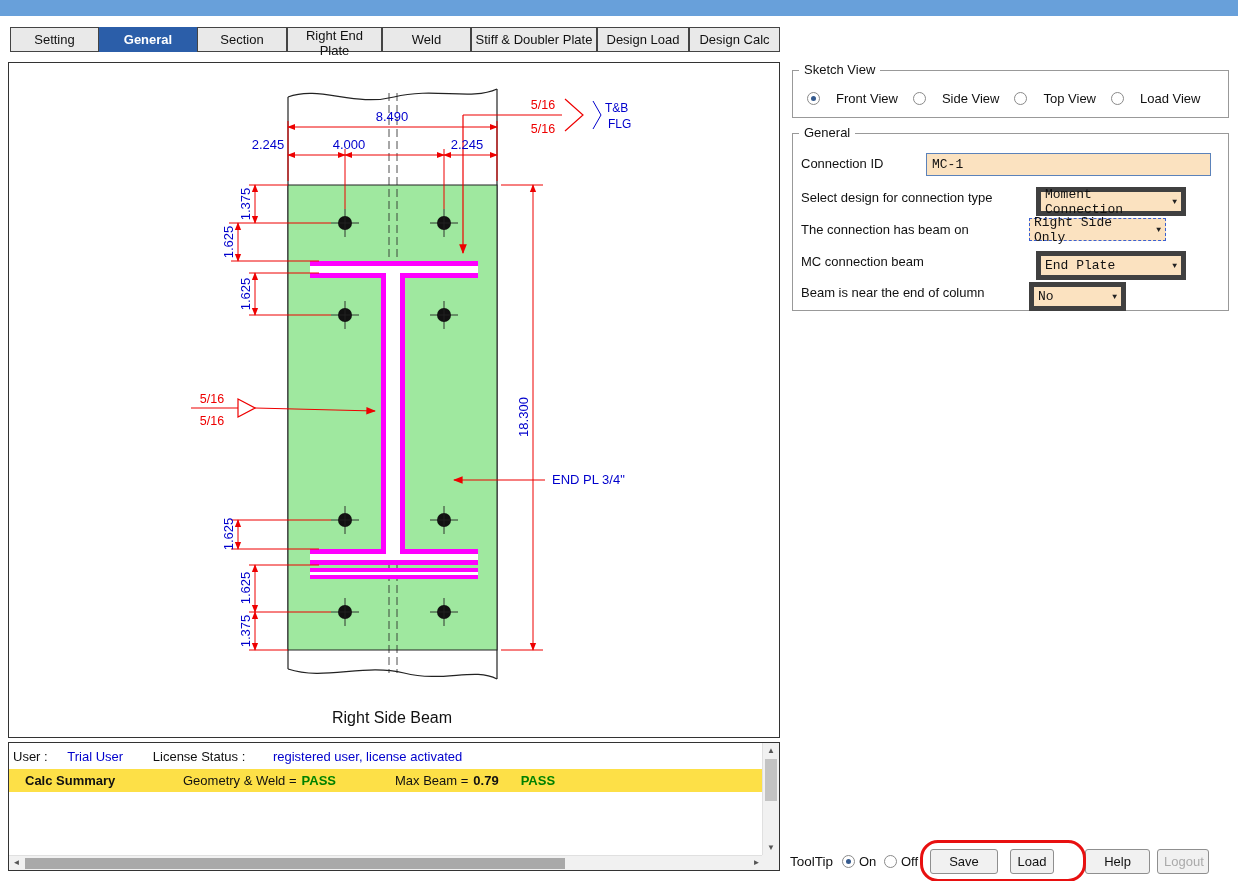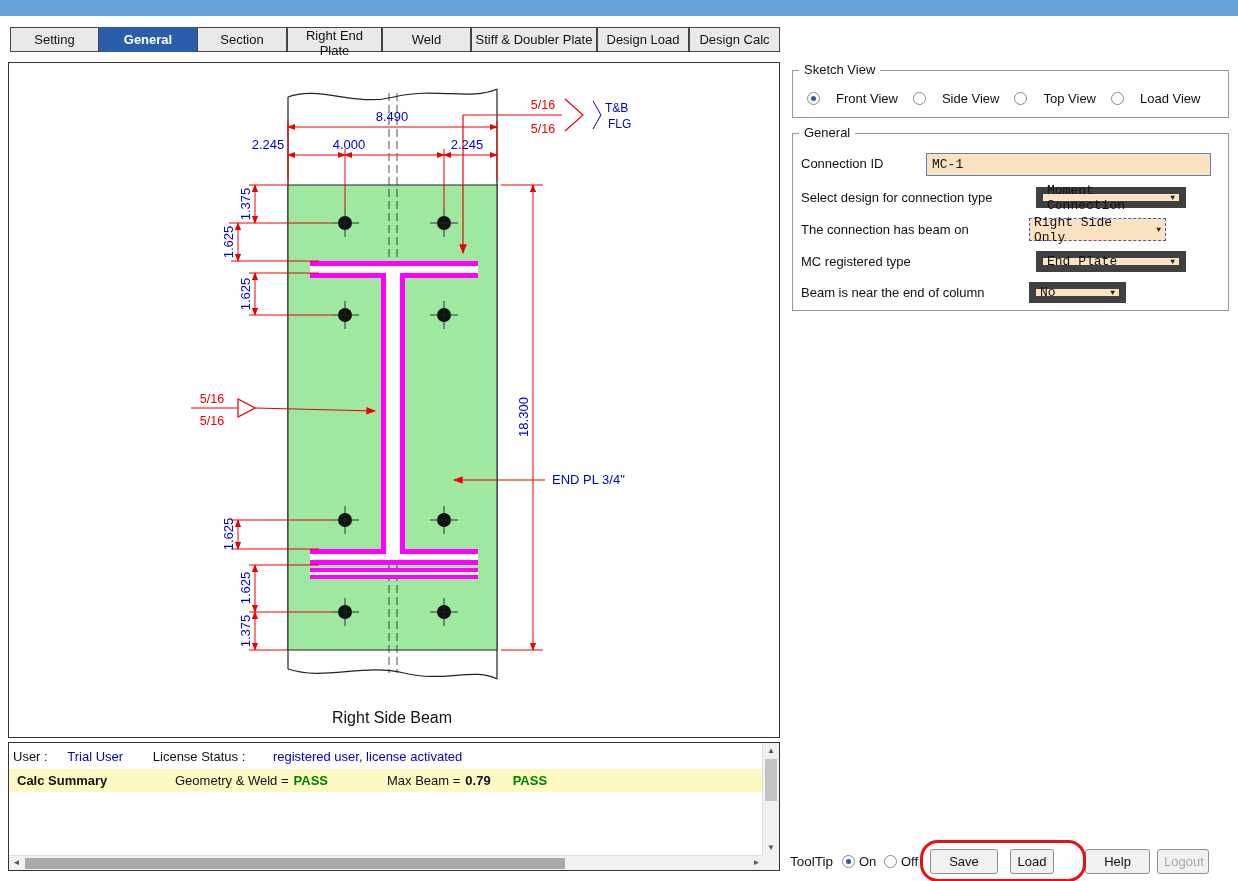--- a/index.html
+++ b/index.html
@@ -17,21 +17,21 @@
   .drawing-area{position:absolute;left:8px;top:62px;width:772px;height:676px;
        border:1px solid #333;box-sizing:border-box;background:#fff}
 
   
   .status-panel{position:absolute;left:8px;top:742px;width:772px;height:129px;
        border:1px solid #333;box-sizing:border-box;background:#fff;font-size:13px;overflow:hidden}
   .status-content{position:absolute;left:0;top:0;right:17px;bottom:15px;overflow:hidden}
   .status-line1{padding:6px 4px 5px;white-space:nowrap}
   .blue-text{color:#0000cc}
   .lbl-gap{margin-left:26px}
-  .calc-row{background:#fef9c3;padding:4px 8px;display:flex;align-items:center;white-space:nowrap}
+  .calc-row{background:#fde047;padding:4px 16px;display:flex;align-items:center;white-space:nowrap}
   .cs-label{width:158px;font-weight:bold}
   .cs-geom{width:212px}
   .pass{color:#008000;font-weight:bold;margin-left:5px}
   .bold{font-weight:bold;margin-left:5px}
 
   .vscroll{position:absolute;right:0;top:0;width:17px;height:112px;background:#f1f1f1;border-left:1px solid #e0e0e0;box-sizing:border-box}
   .varrow{position:absolute;left:0;width:16px;height:15px;font-size:8px;color:#555;text-align:center;line-height:15px;cursor:pointer}
   .varrow.up{top:0}.varrow.down{bottom:0}
   .vthumb{position:absolute;left:2px;top:16px;width:12px;height:42px;background:#c3c3c3;cursor:pointer}
   .hscroll{position:absolute;left:0;bottom:0;height:15px;width:755px;background:#f1f1f1;border-top:1px solid #e0e0e0;box-sizing:border-box}
@@ -47,21 +47,21 @@
   .radio-row{display:flex;gap:15px;padding:20px 0 0 14px}
   .radio-item{display:flex;align-items:center;gap:16px;font-size:13px;cursor:pointer}
   .radio{display:inline-block;width:13px;height:13px;border-radius:50%;border:1px solid #8a8a8a;
          background:#fff;box-sizing:border-box;position:relative;flex:0 0 auto}
   .radio.checked::after{content:"";position:absolute;left:3px;top:3px;width:5px;height:5px;border-radius:50%;background:#355a8e}
 
   .general-group{left:792px;top:133px;width:437px;height:178px}
   .frow .lbl{position:absolute;left:8px;font-size:13px;white-space:nowrap}
   .ctl{position:absolute;box-sizing:border-box;font-size:13px;font-family:Liberation Mono, monospace}
   .textbox{left:133px;width:285px;height:23px;background:#fbe2c0;border:1px solid #5b82ba;padding:2px 5px;color:#111}
-  .dd{background:#fbe2c0;border:7px solid #404040;height:21px;display:flex;align-items:center;
+  .dd{background:#fbe2c0;border:5px solid #404040;height:29px;display:flex;align-items:center;
       justify-content:space-between;padding:0 4px;cursor:pointer}
   .dd .arrow{font-size:8px;color:#222;margin-left:6px}
   .dd1{left:243px;width:150px}
   .dd2{left:236px;width:137px;height:23px;border:1px dashed #3a5fd0}
   .dd3{left:243px;width:150px}
   .dd4{left:236px;width:97px}
 
   
   .footer{position:absolute;left:788px;top:846px;width:450px;height:36px}
   .tooltip-label{position:absolute;left:2px;top:8px;font-size:13.5px}
@@ -306,21 +306,21 @@
 
   <div class="frow">
     <span class="lbl" style="top:88px">The connection has beam on</span>
     <div class="ctl dd dd2" style="top:84px">
       <span>Right Side Only</span>
       <span class="arrow">▼</span>
     </div>
   </div>
 
   <div class="frow">
-    <span class="lbl" style="top:120px">MC registered type</span>
+    <span class="lbl" style="top:120px">MC connection beam</span>
     <div class="ctl dd dd3" style="top:117px">
       <span>End Plate</span>
       <span class="arrow">▼</span>
     </div>
   </div>
 
   <div class="frow">
     <span class="lbl" style="top:151px">Beam is near the end of column</span>
     <div class="ctl dd dd4" style="top:148px">
       <span>No</span>

